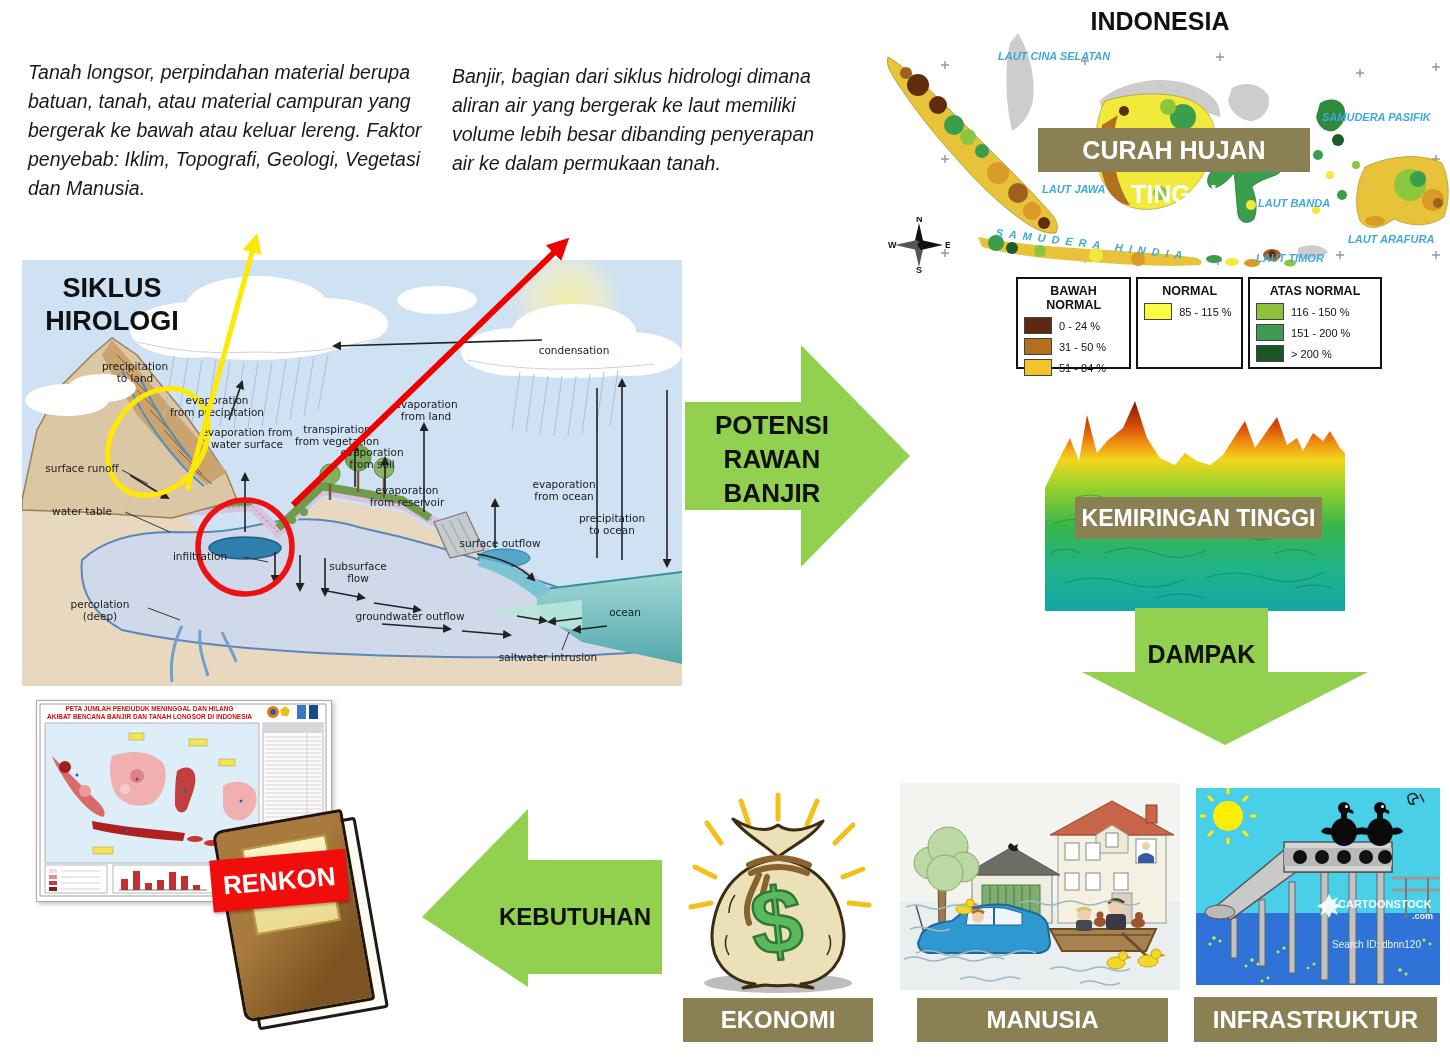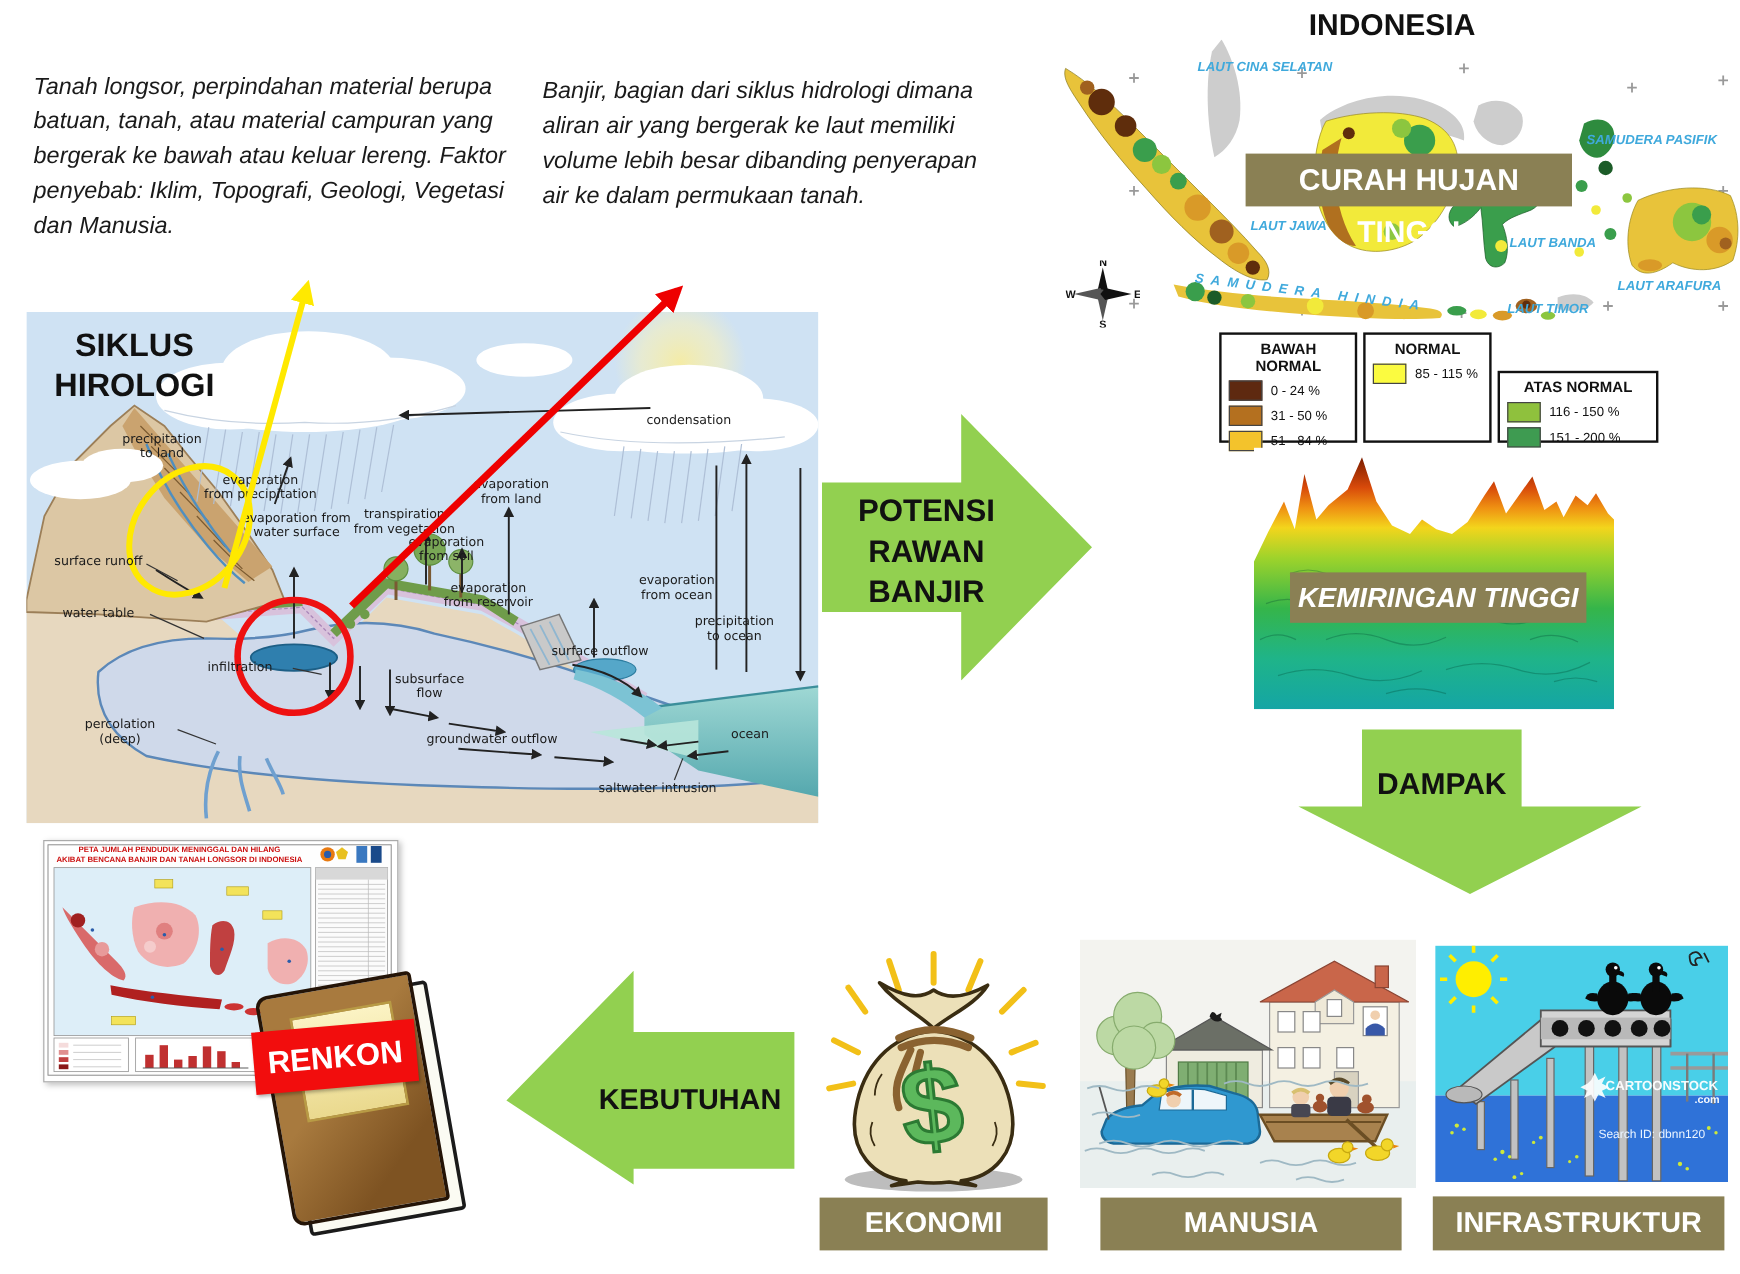--- a/index.html
+++ b/index.html
@@ -155,21 +155,21 @@
           <span class="legtxt">51 - 84 %</span>
         </div>
     </div>
     <div class="legbox" style="width:113px;">
       <div class="legtitle">NORMAL</div>
       <div class="legrow">
           <span class="sw" style="background-color: rgb(251, 251, 64);"></span>
           <span class="legtxt">85 - 115 %</span>
         </div>
     </div>
-    <div class="legbox" style="width:142px;margin-top:32px;">
+    <div class="legbox" style="width:142px;">
       <div class="legtitle">ATAS NORMAL</div>
       <div class="legrow">
           <span class="sw" style="background-color: rgb(143, 193, 61);"></span>
           <span class="legtxt">116 - 150 %</span>
         </div>
       <div class="legrow">
           <span class="sw" style="background-color: rgb(62, 155, 81);"></span>
           <span class="legtxt">151 - 200 %</span>
         </div>
       <div class="legrow">
@@ -382,21 +382,21 @@
     <line x1="293" y1="505" x2="565" y2="242" stroke="#EE0000" stroke-width="6" marker-end="url(#mr)"></line>
   </svg>
 
   <svg class="abs" style="left:685px;top:345px;" width="226" height="222">
     <polygon points="0,57 116,57 116,0 225,111 116,222 116,165 0,165" fill="#92D050"></polygon>
   </svg>
   <div class="gtxt pre" style="left:712px;top:408px;width:120px;font-size:26px;line-height:34px;">POTENSI
 RAWAN
 BANJIR</div>
 
-  <div class="abs" style="left:1045px;top:373px;width:300px;height:218px;font-style:italic;">
+  <div class="abs" style="left:1045px;top:393px;width:300px;height:218px;">
     <svg width="300" height="218" viewBox="0 0 300 218">
       <defs>
         <linearGradient id="terr" x1="0" y1="0" x2="0" y2="1">
           <stop offset="0" stop-color="#7a1d00"></stop>
             <stop offset="0.12" stop-color="#d84a0a"></stop>
           <stop offset="0.2" stop-color="#ef9012"></stop>
             <stop offset="0.28" stop-color="#f3d51c"></stop>
           <stop offset="0.4" stop-color="#9ed32b"></stop>
             <stop offset="0.6" stop-color="#35b54a"></stop>
           <stop offset="0.8" stop-color="#1fb489"></stop>

